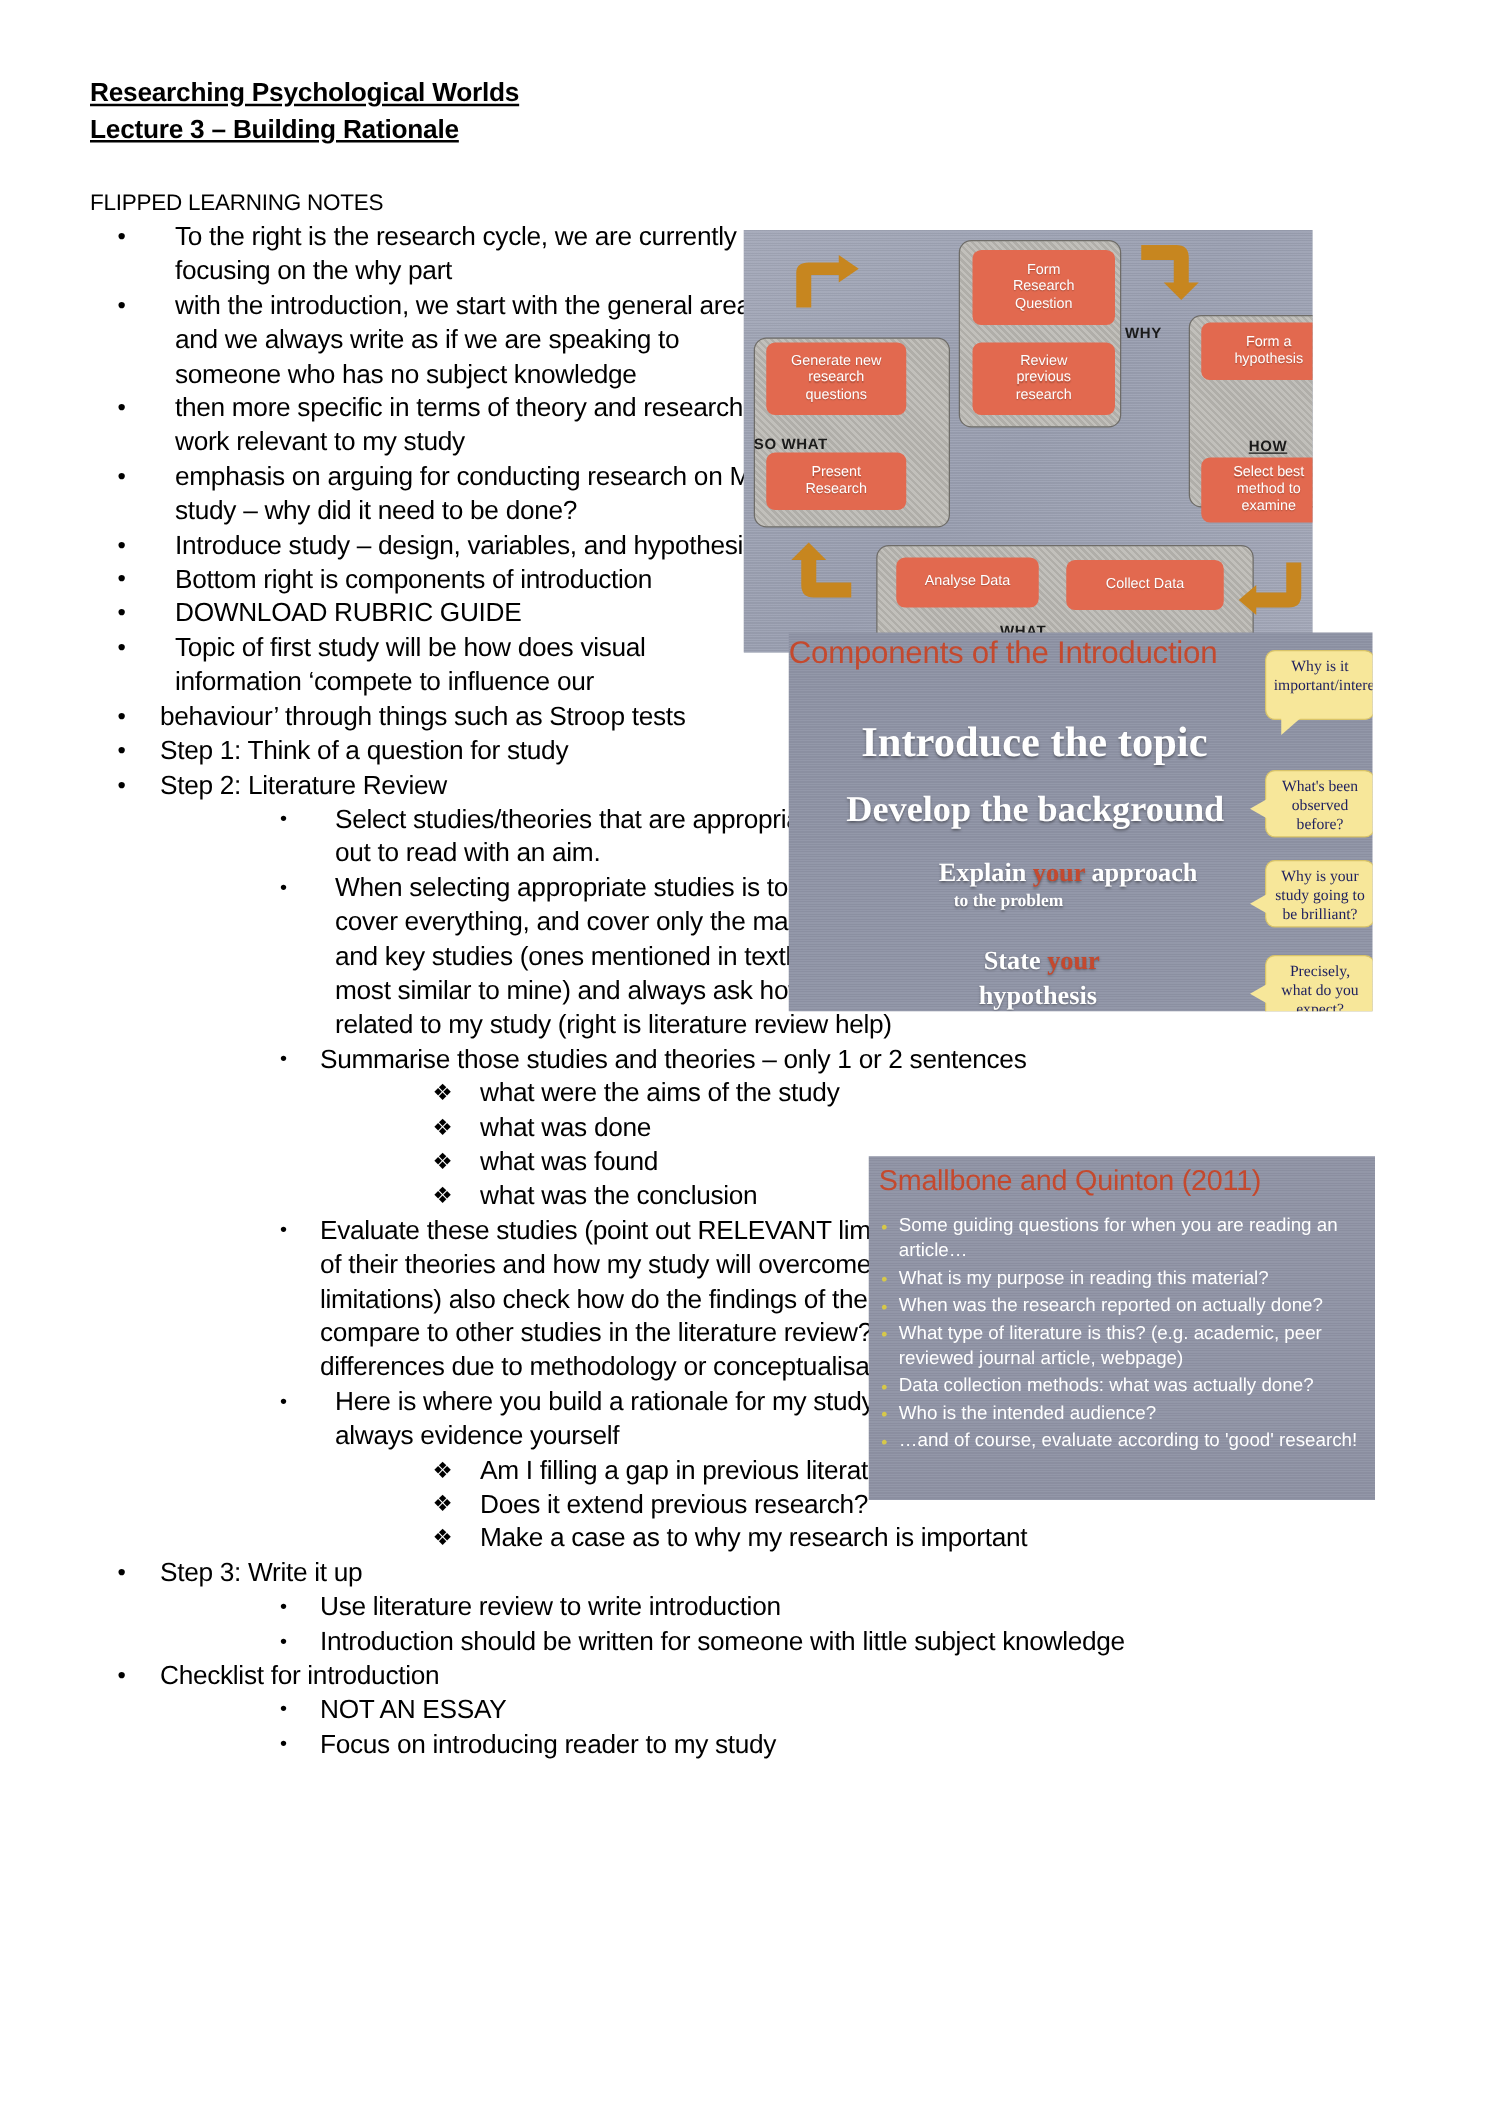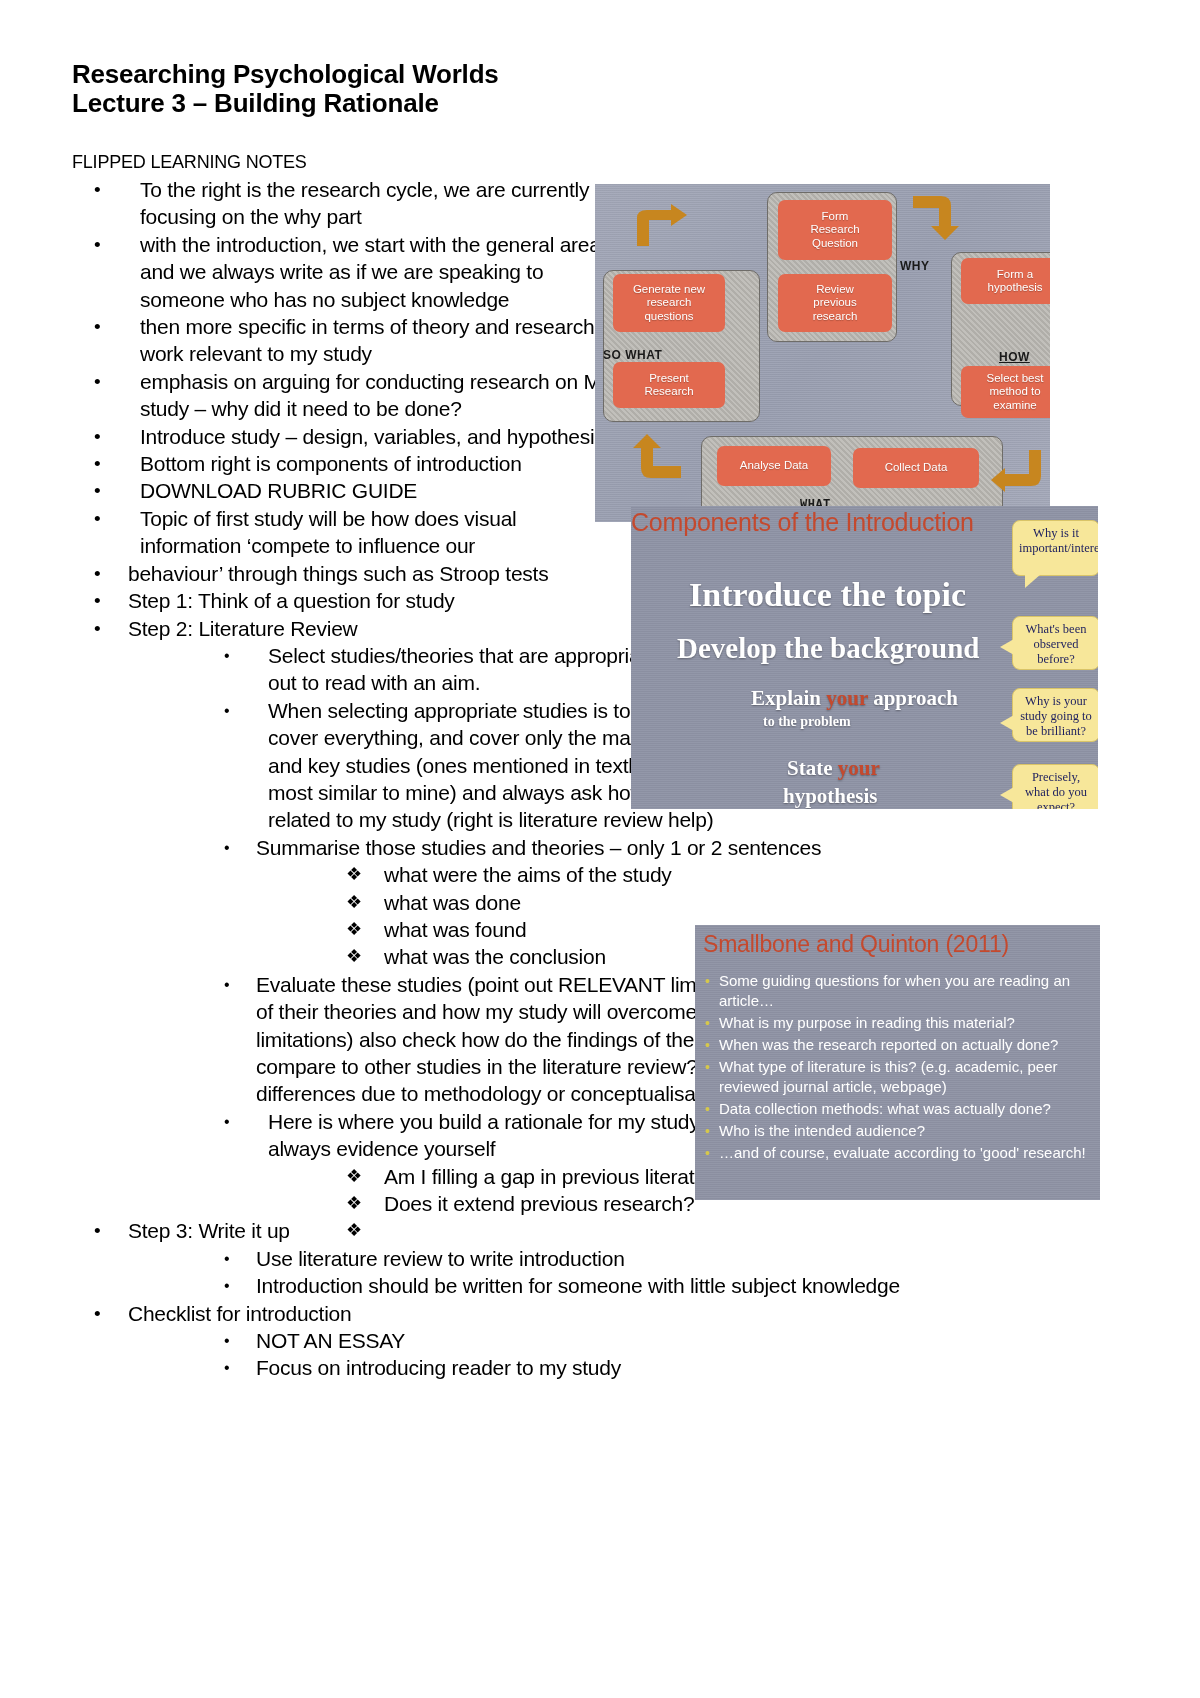--- a/index.html
+++ b/index.html
@@ -19,23 +19,24 @@
   
   .page { position: absolute; inset: 0; }
 
   .doc-head {
     position: absolute;
     left: 72px;
     top: 60px;
     width: 620px;
   }
   .doc-head .line {
-    font-size: 26px;
+    font-size: 21px;
     font-weight: bold;
     line-height: 29px;
+    text-decoration: underline;
     letter-spacing: -0.2px;
     white-space: nowrap;
   }
   .section-label {
     position: absolute;
     left: 72px;
     top: 148px;
     font-size: 18px;
     line-height: 28px;
     letter-spacing: -0.2px;
@@ -141,21 +142,21 @@
 
   .qlabel {
     position: absolute;
     font-size: 12px;
     font-weight: bold;
     color: #1a1a1a;
     letter-spacing: .5px;
   }
   .ql-why    { left: 305px; top: 75px; }
   .ql-how    { left: 404px; top: 166px; text-decoration: underline; }
-  .ql-what   { left: 205px; top: 314px; font-family: Liberation Mono, monospace; }
+  .ql-what   { left: 205px; top: 314px; }
   .ql-sowhat { left: 8px;   top: 164px; }
 
   .arrow { position: absolute; color: #c7861f; }
   .ar-tl { left: 36px;  top: 18px;  width: 58px; height: 46px; }
   .ar-tr { left: 316px; top: 6px;   width: 58px; height: 52px; }
   .ar-br { left: 396px; top: 262px; width: 56px; height: 48px; }
   .ar-bl { left: 30px;  top: 248px; width: 58px; height: 52px; }
 
   
   .intro-slide {
@@ -313,21 +314,21 @@
             </ul>
           </li>
 
           <li><span class="bullet">•</span><span class="w-mid" style="display:inline-block">Evaluate these studies (point out RELEVANT limitations of their theories and how my study will overcome those limitations) also check how do the findings of the study compare to other studies in the literature review? Are differences due to methodology or conceptualisation?</span></li>
 
           <li><span class="bullet">•</span><span class="w-narrow" style="display:inline-block">Here is where you build a rationale for my study – always evidence yourself</span>
 
             <ul class="lvl3">
               <li><span class="bullet">❖</span><span>Am I filling a gap in previous literature?</span></li>
               <li><span class="bullet">❖</span><span>Does it extend previous research?</span></li>
-              <li><span class="bullet">❖</span></li>
+              <li><span class="bullet">❖</span><span>Make a case as to why my research is important</span></li>
             </ul>
           </li>
         </ul>
       </li>
 
       <li><span class="bullet">•</span><span class="w-full" style="display:inline-block">Step 3: Write it up</span>
         <ul class="lvl2">
           <li><span class="bullet">•</span><span class="w-full" style="display:inline-block">Use literature review to write introduction</span></li>
           <li><span class="bullet">•</span><span class="w-full" style="display:inline-block">Introduction should be written for someone with little subject knowledge</span></li>
         </ul>

